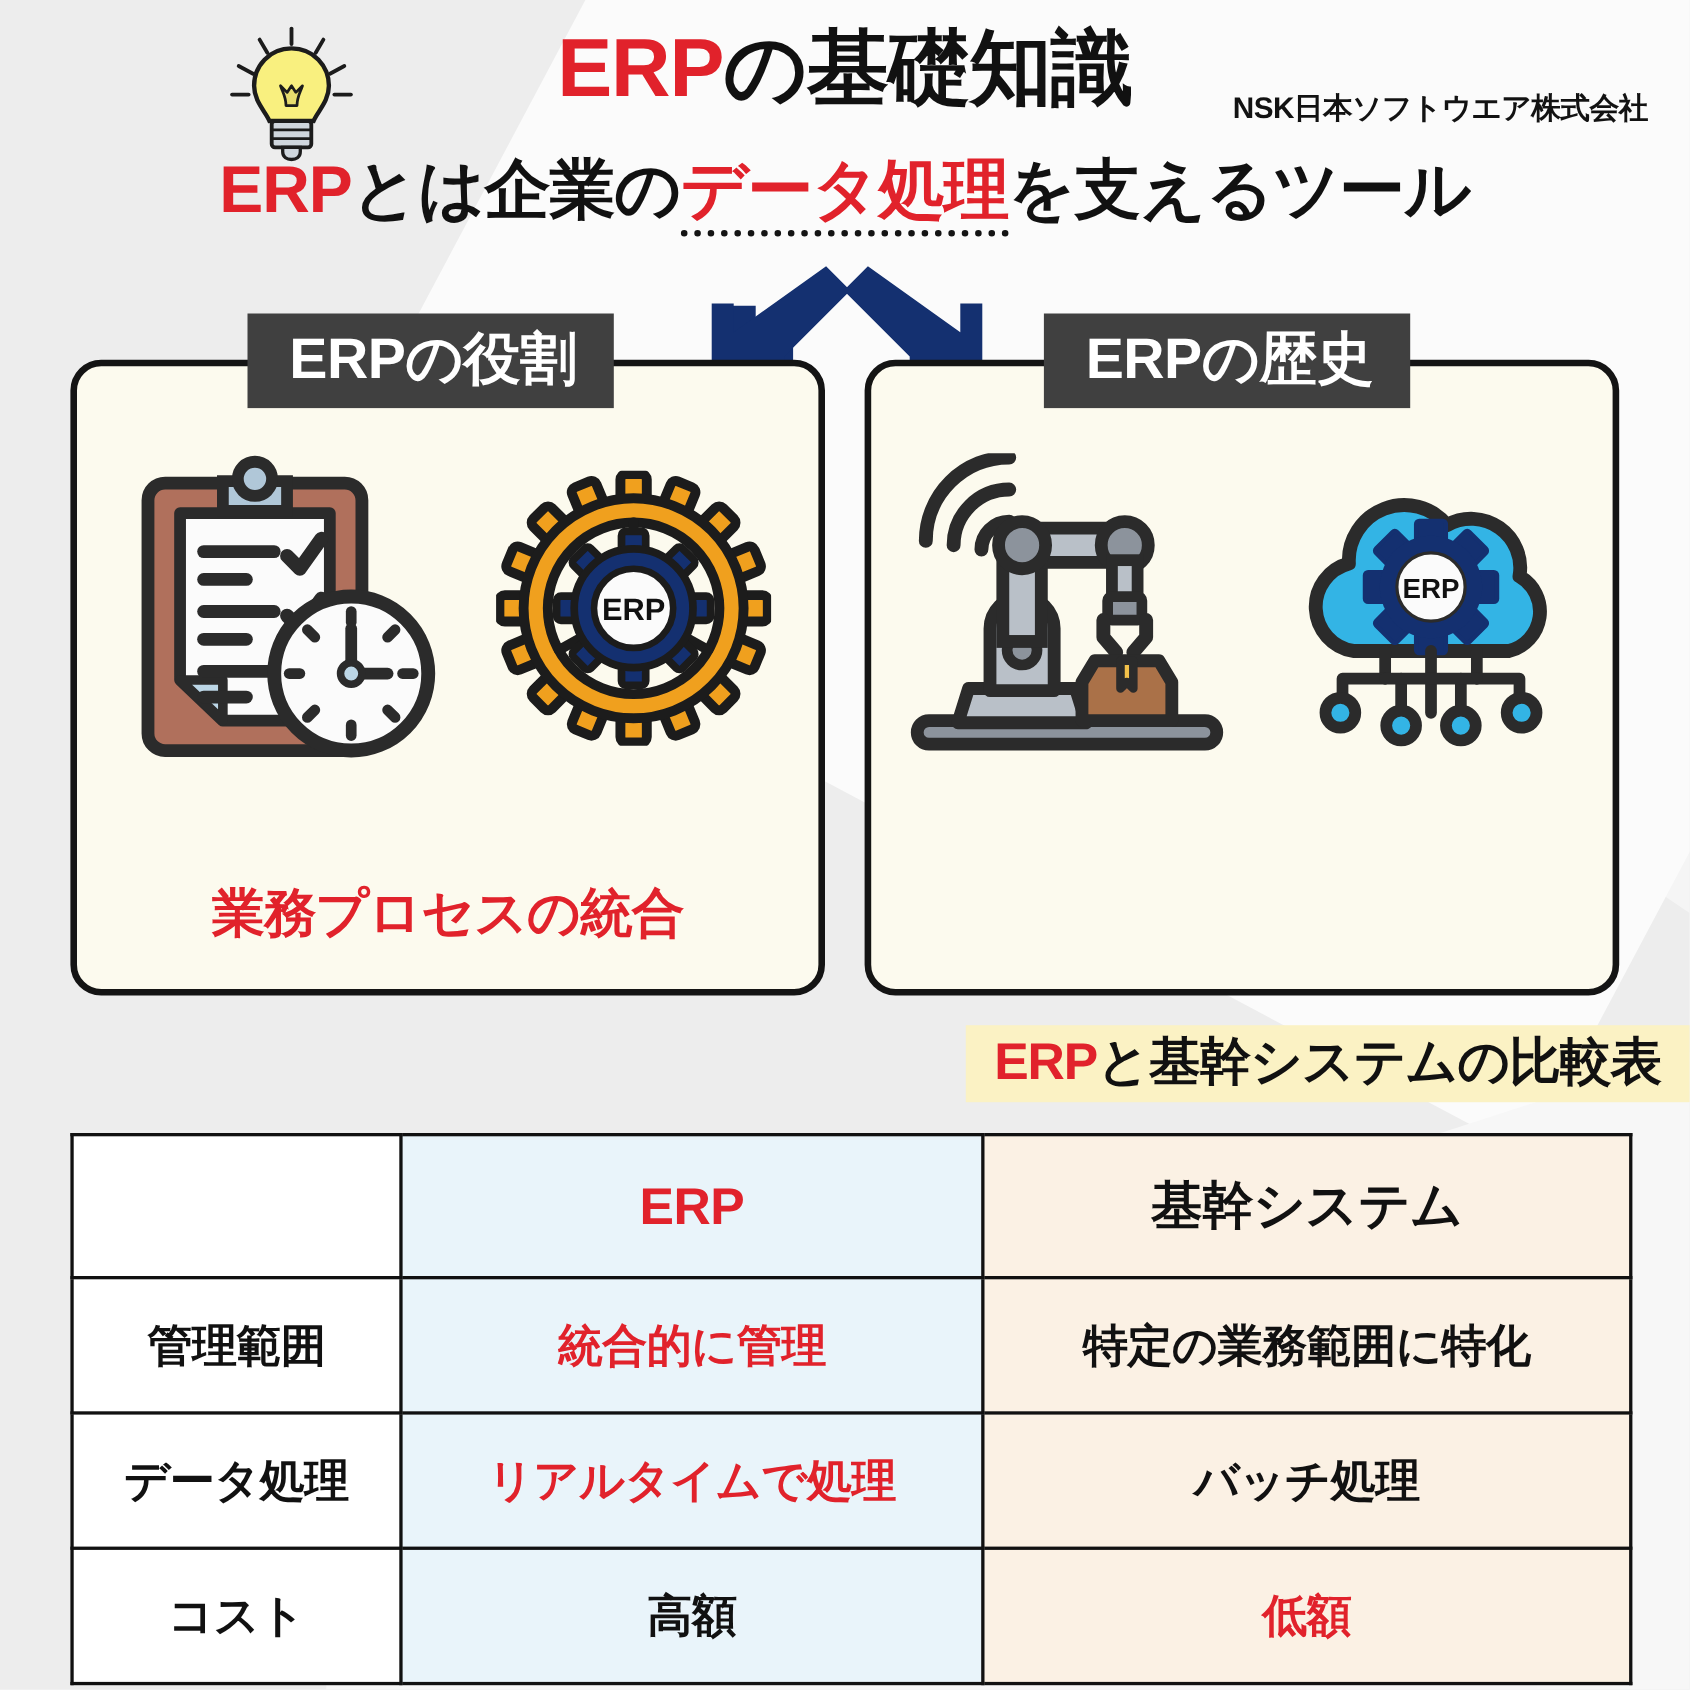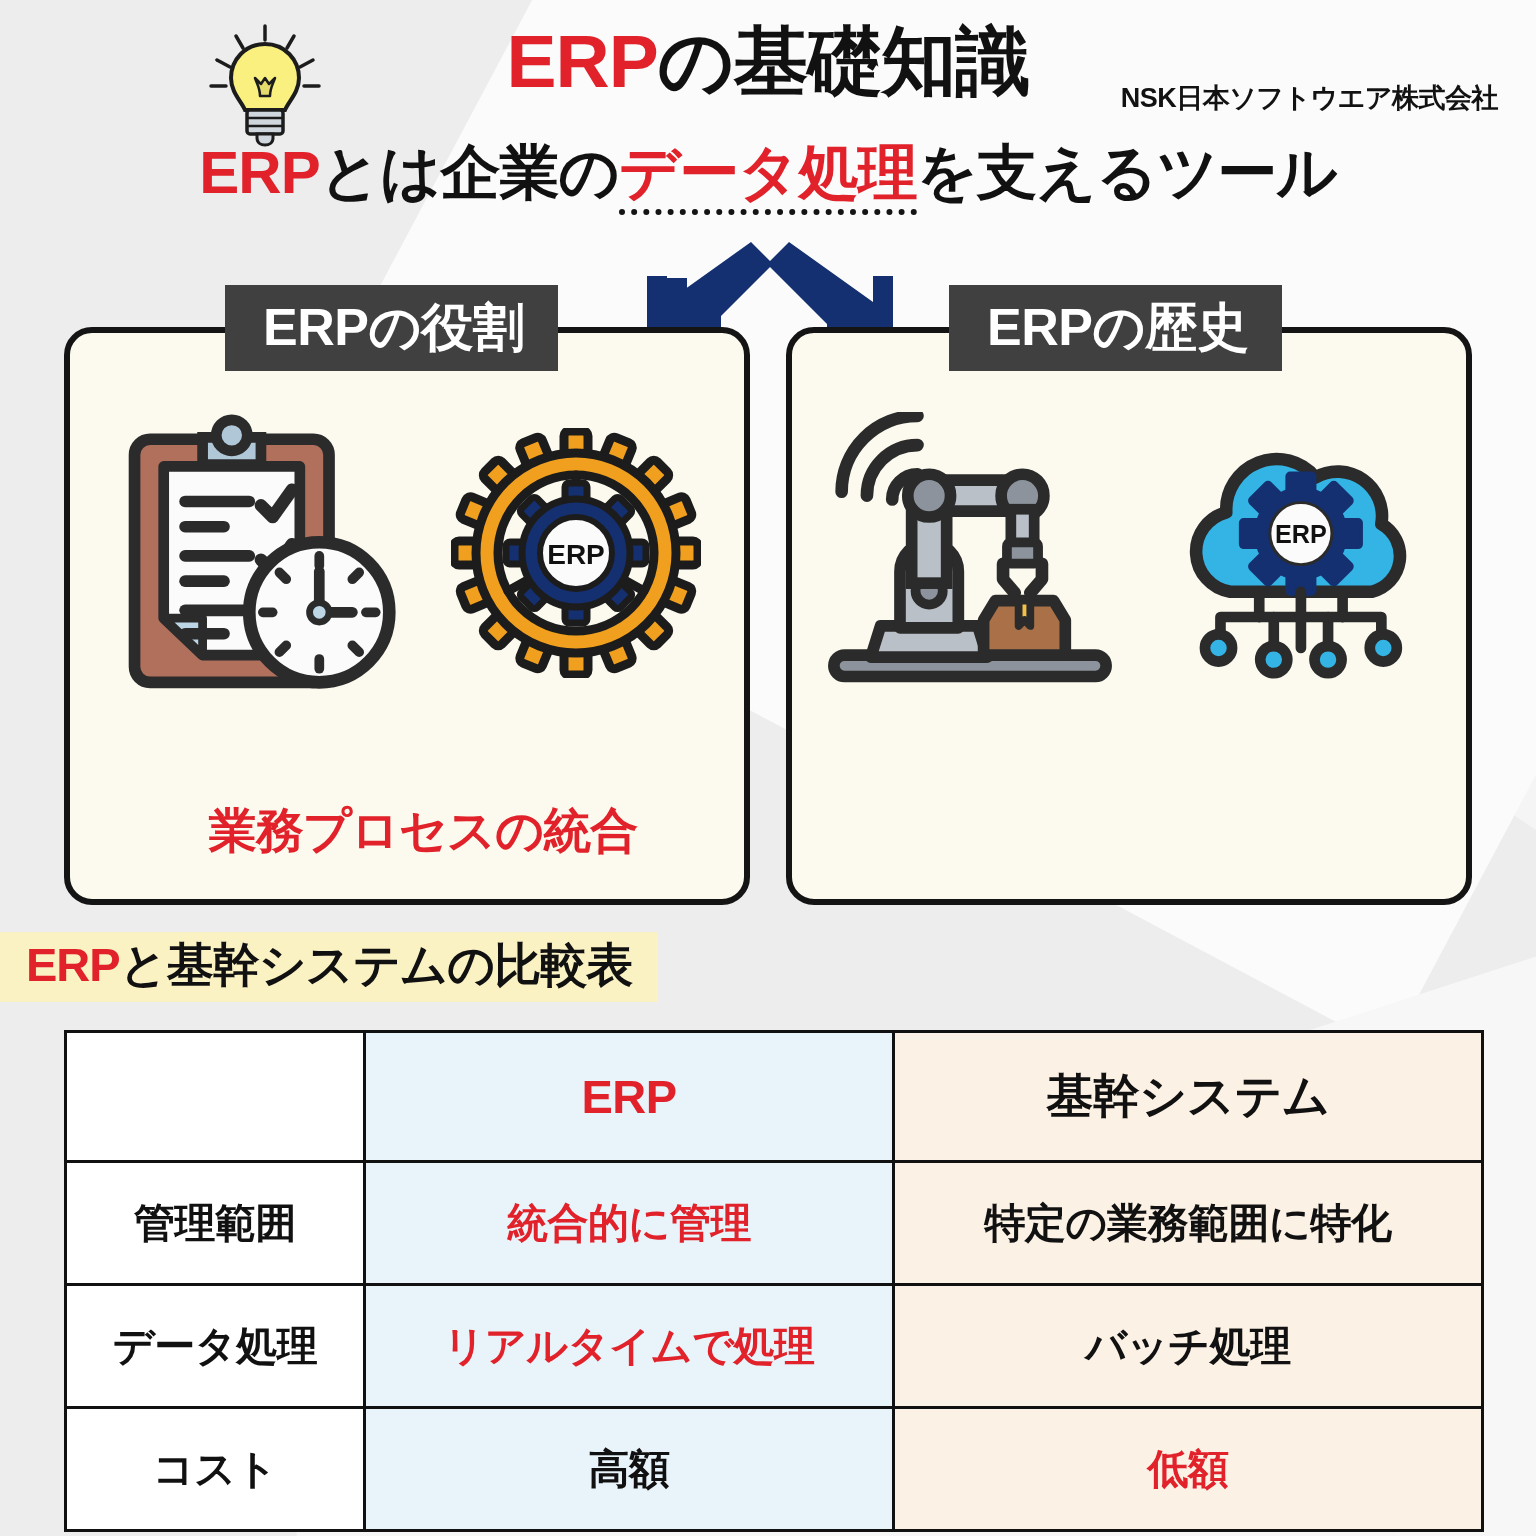--- a/index.html
+++ b/index.html
@@ -176,39 +176,39 @@
     top: 72px;
     width: 100%;
     height: 300px;
     display: flex;
     align-items: center;
     justify-content: center;
     gap: 46px;
   }
   .card-lines {
     position: absolute;
-    left: 16px;
+    left: 0;
     bottom: 38px;
     width: 100%;
     text-align: center;
     color: #e1222b;
     font-size: 48px;
     font-weight: 700;
     line-height: 1.28;
     letter-spacing: -1px;
     white-space: nowrap;
   }
 
   
   #table-title-wrap {
     position: absolute;
     left: 0;
     top: 932px;
     width: 1536px;
-    text-align: left;
+    text-align: right;
   }
   #table-title {
     display: inline-block;
     background: #fbf2c4;
     padding: 6px 26px 10px 26px;
     font-size: 47px;
     font-weight: 700;
     letter-spacing: -1px;
     line-height: 1.15;
     color: #111111;

